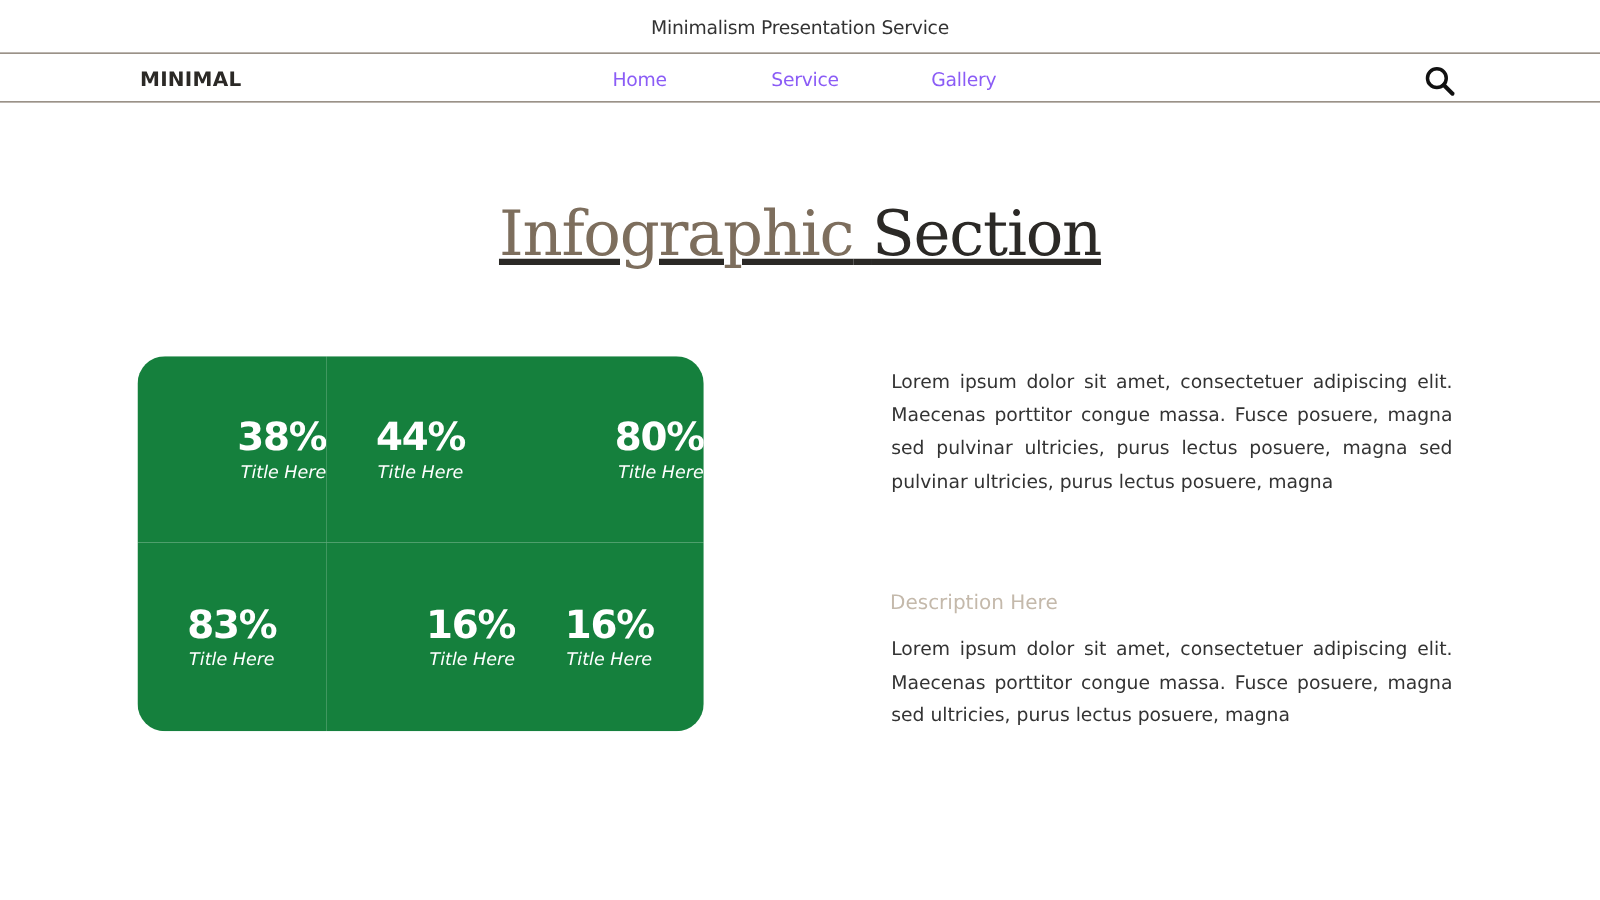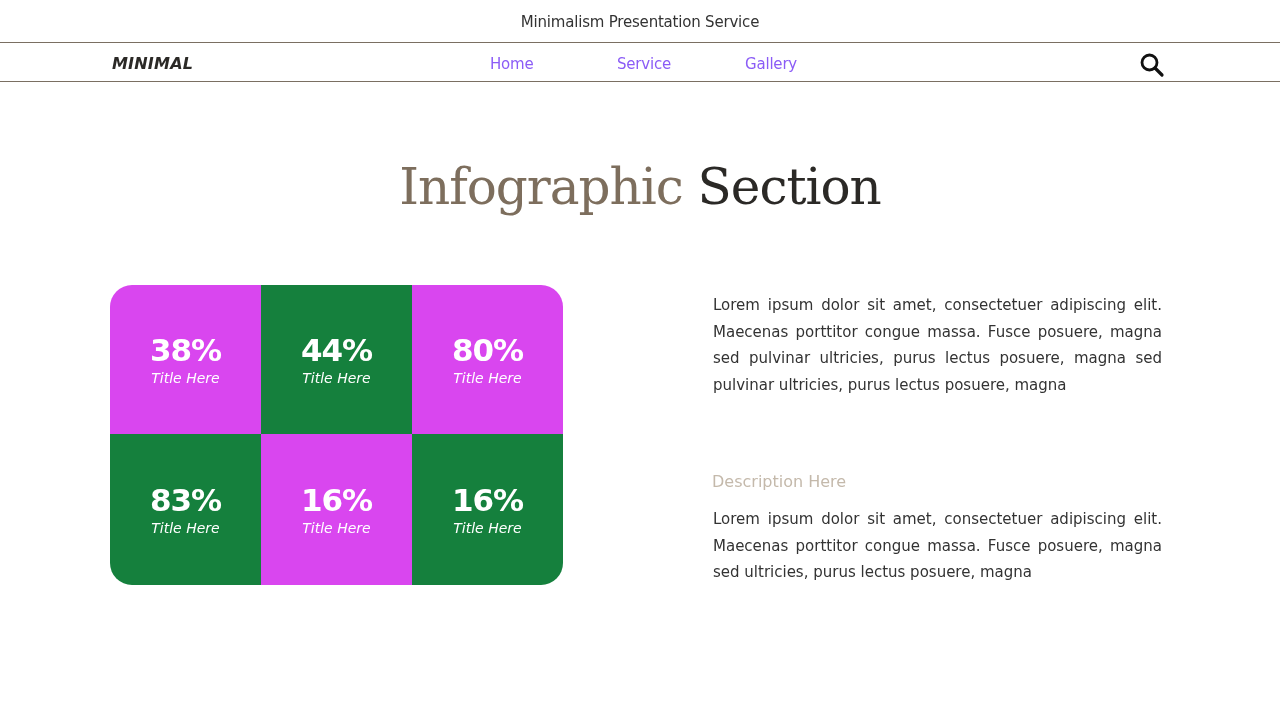--- a/index.html
+++ b/index.html
@@ -9,42 +9,42 @@
   .top-title {
     position: absolute; top: 13px; left: 0; width: 1280px; text-align: center;
     font-size: 15px; color: #333; letter-spacing: -0.2px;
   }
   .nav {
     position: absolute; top: 42px; left: 0; width: 1280px; height: 40px;
     border-top: 1px solid #7a6f62; border-bottom: 1px solid #7a6f62;
   }
   .brand {
     position: absolute; left: 112px; top: 11px; font-size: 16px; font-weight: bold;
-    color: #2b2926; letter-spacing: 0.2px; font-style: italic;
+    color: #2b2926; letter-spacing: 0.2px;
   }
   .nav-link {
     position: absolute; top: 12px; font-size: 15px; color: #8b5cf6; text-decoration: none;
     letter-spacing: -0.2px;
   }
   .search-icon { position: absolute; left: 1139px; top: 9px; width: 26px; height: 26px; cursor: pointer; }
 
   .heading {
     position: absolute; top: 158px; left: 0; width: 1280px; text-align: center;
-    font-family: "DejaVu Serif", serif; font-size: 50px; letter-spacing: -1px;
+    font-family: "DejaVu Serif", serif; font-size: 50px; letter-spacing: -1px; text-decoration: underline;
   }
   .heading .accent { color: #7d6e5d; }
   .heading .dark { color: #2b2926; }
 
   .grid {
     position: absolute; left: 110px; top: 285px; width: 453px; height: 300px;
     border-radius: 22px; overflow: hidden;
     display: grid; grid-template-columns: 151px 151px 151px; grid-template-rows: 149px 151px;
   }
   .cell { display: flex; flex-direction: column; align-items: center; justify-content: center; color: #fff; }
-  .cell.light { background: #d946ef; }
+  .cell.light { background: #15803d; align-items: flex-end; }
   .cell.dark { background: #15803d; }
   .cell .val { font-size: 31px; font-weight: bold; letter-spacing: -1px; line-height: 36px; }
   .cell .lbl { font-size: 14px; font-style: italic; line-height: 20px; }
 
   .para {
     position: absolute; left: 713px; width: 449px; font-size: 15px; line-height: 26.5px;
     color: #333; text-align: justify;
   }
   .p1 { top: 292px; }
   .desc-title {

